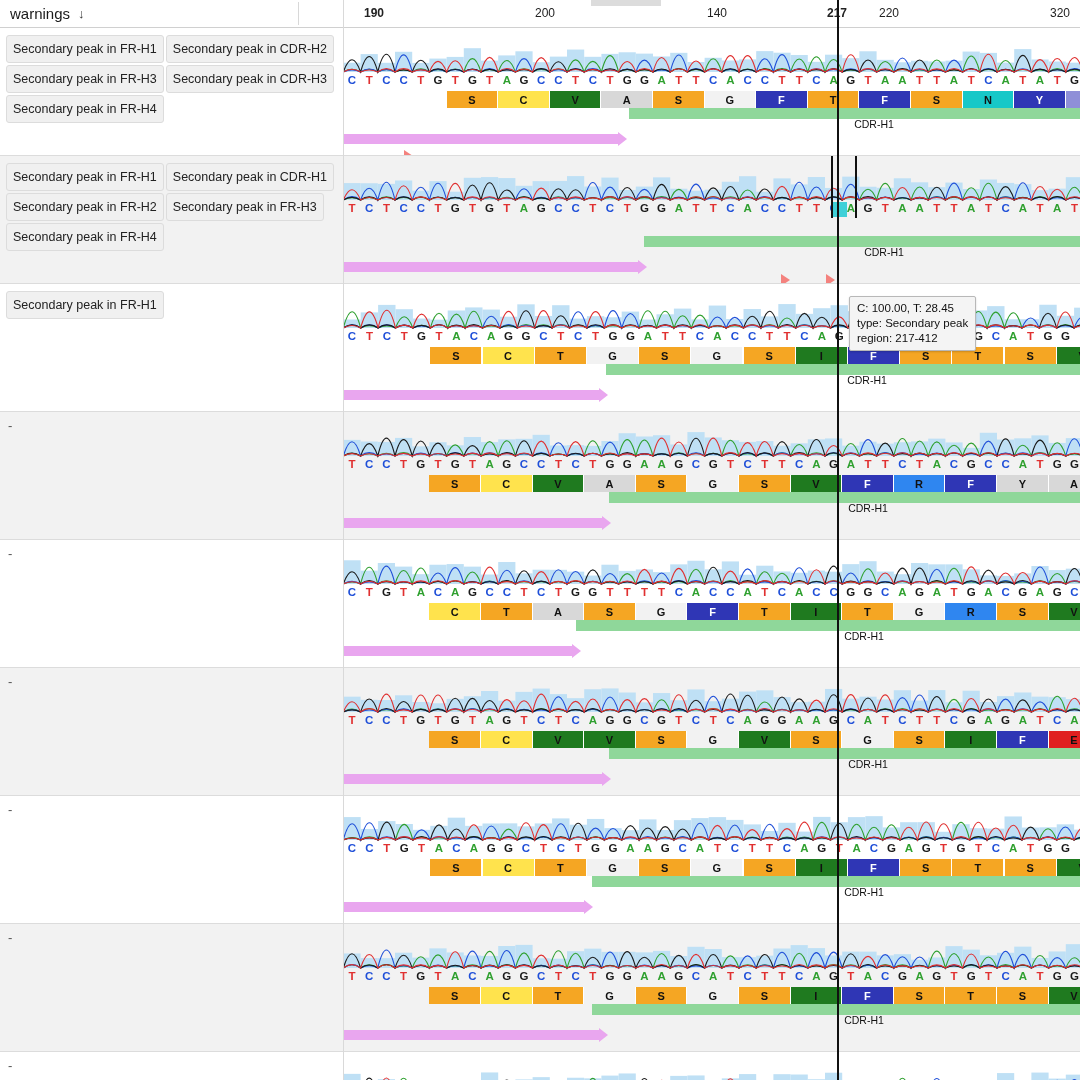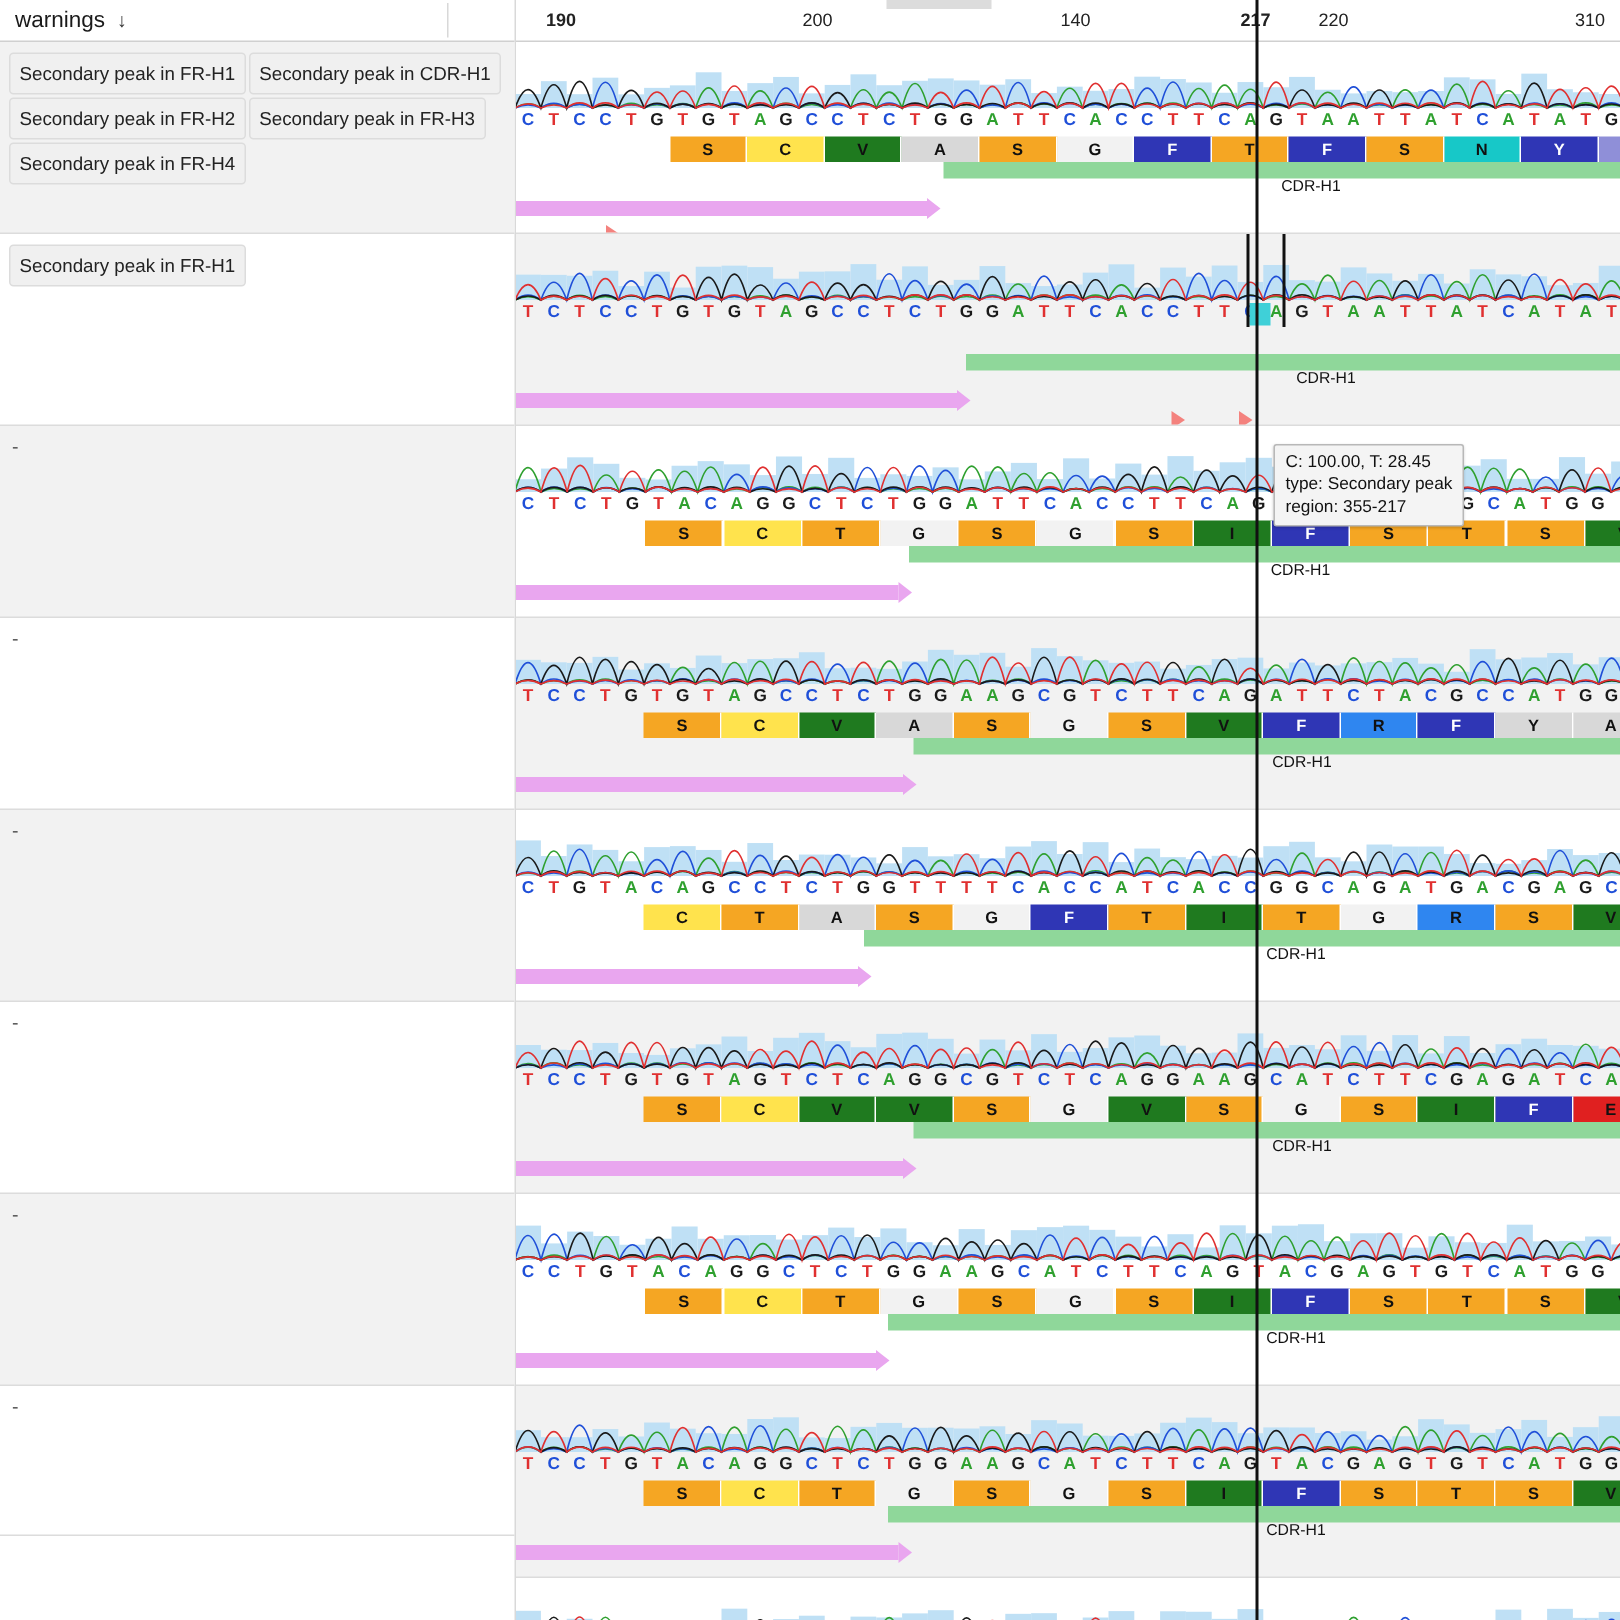--- a/index.html
+++ b/index.html
@@ -167,20 +167,23 @@
 
 <div id="app">
 
   <div class="left-panel">
     <div class="left-header">
       <span>warnings</span>
       <span class="sort-arrow">↓</span>
       <span class="hdr-divider"></span>
     </div>
     <div id="warn-rows">
+        <div class="row" style="height: 128px;">
+          <span class="tagwrap"><span class="tag">Secondary peak in FR-H1</span><span class="tag">Secondary peak in CDR-H2</span><span class="tag">Secondary peak in FR-H3</span><span class="tag">Secondary peak in CDR-H3</span><span class="tag">Secondary peak in FR-H4</span></span>
+        </div>
         <div class="row shade" style="height: 128px;">
           <span class="tagwrap"><span class="tag">Secondary peak in FR-H1</span><span class="tag">Secondary peak in CDR-H1</span><span class="tag">Secondary peak in FR-H2</span><span class="tag">Secondary peak in FR-H3</span><span class="tag">Secondary peak in FR-H4</span></span>
         </div>
         <div class="row" style="height: 128px;">
           <span class="tagwrap"><span class="tag">Secondary peak in FR-H1</span></span>
         </div>
         <div class="row shade" style="height: 128px;">
           <div class="dash">-</div>
         </div>
         <div class="row" style="height: 128px;">
@@ -202,21 +205,21 @@
   </div>
 
   <div class="right-panel">
     <div class="ruler" id="ruler">
         <div class="ruler-sel" style="left: 247px; width: 70px;"></div>
         <div class="tick" style="left: 30px; font-weight: bold;">190</div>
         <div class="tick" style="left: 201px;">200</div>
         <div class="tick" style="left: 373px;">140</div>
         <div class="tick bold" style="left: 493px;">217</div>
         <div class="tick" style="left: 545px;">220</div>
-        <div class="tick" style="left: 716px;">310</div>
+        <div class="tick" style="left: 716px;">320</div>
       </div>
     <div id="trace-rows">
         <div class="trace-row" style="height: 128px;">
           <div class="chrom">
             <svg width="736" height="46">
               <rect x="-0.5999999999999996" y="34.69019204389575" width="17.2" height="9.309807956104253" fill="#bfe0f5"></rect>
               <rect x="16.6" y="26.09506172839506" width="17.2" height="17.90493827160494" fill="#bfe0f5"></rect>
               <rect x="33.8" y="34.78799725651577" width="17.2" height="9.212002743484225" fill="#bfe0f5"></rect>
               <rect x="50.99999999999999" y="23.78134430727023" width="17.2" height="20.21865569272977" fill="#bfe0f5"></rect>
               <rect x="68.2" y="34.9022633744856" width="17.2" height="9.097736625514404" fill="#bfe0f5"></rect>
@@ -1214,17 +1217,17 @@
               <path d="M0,44 L-0.5999999999999996,44 Q8,37.406301440329216 16.6,44 L16.6,44 Q25.2,8.314128943758575 33.8,44 L33.8,44 Q42.4,39.32978395061728 51,44 L50.99999999999999,44 Q59.599999999999994,37.07633744855967 68.19999999999999,44 L68.2,44 Q76.8,19.411865569272976 85.39999999999999,44 L85.4,44 Q94,37.058757716049385 102.6,44 L102.6,44 Q111.19999999999999,39.12938528806584 119.79999999999998,44 L119.79999999999998,44 Q128.39999999999998,37.66588220164609 136.99999999999997,44 L137,44 Q145.6,37.04467592592593 154.2,44 L154.2,44 Q162.79999999999998,11.850480109739369 171.39999999999998,44 L171.4,44 Q180,38.519560185185185 188.6,44 L188.6,44 Q197.2,39.03753858024692 205.79999999999998,44 L205.79999999999998,44 Q214.39999999999998,38.756314300411525 222.99999999999997,44 L223,44 Q231.6,18.260631001371742 240.2,44 L240.2,44 Q248.79999999999998,37.62578446502057 257.4,44 L257.4,44 Q266,19.021262002743484 274.6,44 L274.59999999999997,44 Q283.2,38.72056327160494 291.8,44 L291.79999999999995,44 Q300.4,9.131687242798353 309,44 L308.99999999999994,44 Q317.59999999999997,38.6065329218107 326.2,44 L326.2,44 Q334.8,37.08148148148148 343.40000000000003,44 L343.4,44 Q352,38.845306069958845 360.6,44 L360.59999999999997,44 Q369.2,38.24879115226337 377.8,44 L377.79999999999995,44 Q386.4,38.21584362139917 395,44 L394.99999999999994,44 Q403.59999999999997,16.5 412.2,44 L412.19999999999993,44 Q420.79999999999995,21.38854595336077 429.4,44 L429.4,44 Q438,37.04666923868313 446.6,44 L446.59999999999997,44 Q455.2,20.906378600823047 463.8,44 L463.79999999999995,44 Q472.4,37.028497942386835 481,44 L480.99999999999994,44 Q489.59999999999997,37.20590277777778 498.2,44 L498.19999999999993,44 Q506.79999999999995,37.14054783950617 515.4,44 L515.4,44 Q524,37.80376800411523 532.6,44 L532.5999999999999,44 Q541.1999999999999,20.958161865569274 549.8,44 L549.8,44 Q558.4,38.367682613168725 567,44 L567,44 Q575.6,38.17269804526749 584.2,44 L584.1999999999999,44 Q592.8,37.49023919753086 601.4,44 L601.4,44 Q610,37.230439814814815 618.6,44 L618.5999999999999,44 Q627.1999999999999,37.05676440329218 635.8,44 L635.8,44 Q644.4,38.14282407407407 653,44 L653,44 Q661.6,37.0358024691358 670.2,44 L670.1999999999999,44 Q678.8,39.671244855967075 687.4,44 L687.4,44 Q696,38.05496399176955 704.6,44 L704.5999999999999,44 Q713.1999999999999,38.8323816872428 721.8,44 L721.8,44 Q730.4,38.30762602880658 739,44 L739,44 Q747.6,18.1639231824417 756.2,44 L756.1999999999999,44 Q764.8,37.66783693415638 773.4,44" fill="none" stroke="#1a1a1a" stroke-width="1.1"></path>
               <path d="M0,44 L-0.5999999999999996,44 Q8,19.372085048010973 16.6,44 L16.6,44 Q25.2,39.9278420781893 33.8,44 L33.8,44 Q42.4,8.025720164609055 51,44 L50.99999999999999,44 Q59.599999999999994,38.380645576131684 68.19999999999999,44 L68.2,44 Q76.8,38.62672325102881 85.39999999999999,44 L85.4,44 Q94,21.506172839506174 102.6,44 L102.6,44 Q111.19999999999999,38.77860082304527 119.79999999999998,44 L119.79999999999998,44 Q128.39999999999998,22.99108367626886 136.99999999999997,44 L137,44 Q145.6,21.690329218106996 154.2,44 L154.2,44 Q162.79999999999998,38.350167181069956 171.39999999999998,44 L171.4,44 Q180,39.795318930041155 188.6,44 L188.6,44 Q197.2,23.244855967078188 205.79999999999998,44 L205.79999999999998,44 Q214.39999999999998,39.84534465020576 222.99999999999997,44 L223,44 Q231.6,38.76503343621399 240.2,44 L240.2,44 Q248.79999999999998,39.78734567901235 257.4,44 L257.4,44 Q266,37.01413323045267 274.6,44 L274.59999999999997,44 Q283.2,37.32502572016461 291.8,44 L291.79999999999995,44 Q300.4,39.04409722222222 309,44 L308.99999999999994,44 Q317.59999999999997,12.662208504801097 326.2,44 L326.2,44 Q334.8,38.225295781893 343.40000000000003,44 L343.4,44 Q352,39.55779320987654 360.6,44 L360.59999999999997,44 Q369.2,38.372543724279836 377.8,44 L377.79999999999995,44 Q386.4,9.442729766803843 395,44 L394.99999999999994,44 Q403.59999999999997,38.07843364197531 412.2,44 L412.19999999999993,44 Q420.79999999999995,39.06216563786008 429.4,44 L429.4,44 Q438,19.910836762688614 446.6,44 L446.59999999999997,44 Q455.2,37.35601851851852 463.8,44 L463.79999999999995,44 Q472.4,37.42539866255144 481,44 L480.99999999999994,44 Q489.59999999999997,37.46777263374486 498.2,44 L498.19999999999993,44 Q506.79999999999995,18.68312757201646 515.4,44 L515.4,44 Q524,39.21224279835391 532.6,44 L532.5999999999999,44 Q541.1999999999999,39.229153806584364 549.8,44 L549.8,44 Q558.4,37.18202160493827 567,44 L567,44 Q575.6,20.089163237311386 584.2,44 L584.1999999999999,44 Q592.8,39.08081275720165 601.4,44 L601.4,44 Q610,21.014403292181072 618.6,44 L618.5999999999999,44 Q627.1999999999999,23.285665294924556 635.8,44 L635.8,44 Q644.4,39.772749485596705 653,44 L653,44 Q661.6,22.902263374485596 670.2,44 L670.1999999999999,44 Q678.8,38.61444187242798 687.4,44 L687.4,44 Q696,16.80692729766804 704.6,44 L704.5999999999999,44 Q713.1999999999999,39.34810956790123 721.8,44 L721.8,44 Q730.4,39.5957304526749 739,44 L739,44 Q747.6,39.67745627572017 756.2,44 L756.1999999999999,44 Q764.8,37.91736111111111 773.4,44" fill="none" stroke="#e03030" stroke-width="1.1"></path>
             </svg>
           </div>
         </div>
       </div>
     <div class="cursor-line" id="cursor-line" style="left: 493px;"></div>
     <div class="tooltip" id="tooltip" style="left: 505px; top: 296px;">
         <div>C: 100.00, T: 28.45</div>
         <div>type: Secondary peak</div>
-        <div>region: 355-217</div>
+        <div>region: 217-412</div>
       </div>
   </div>
 
 </div>
 
 </body></html>

